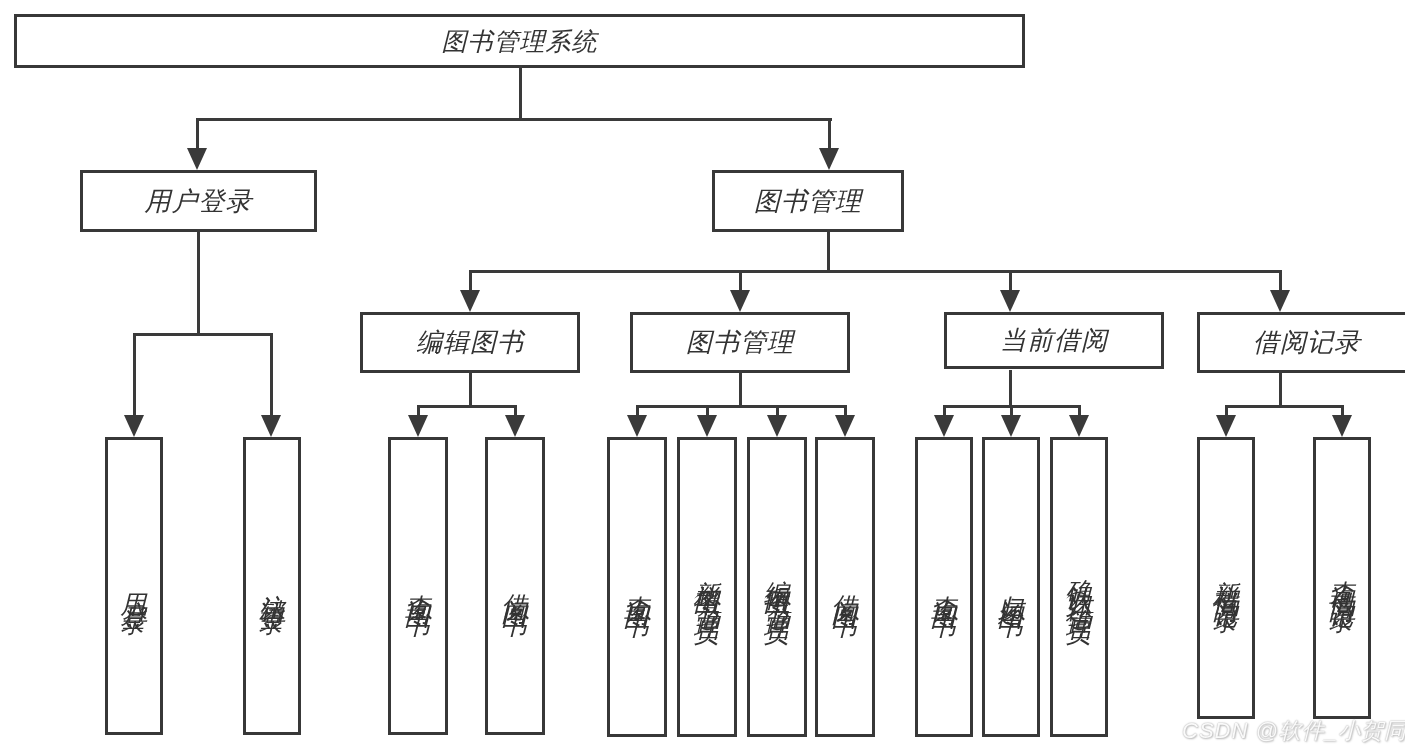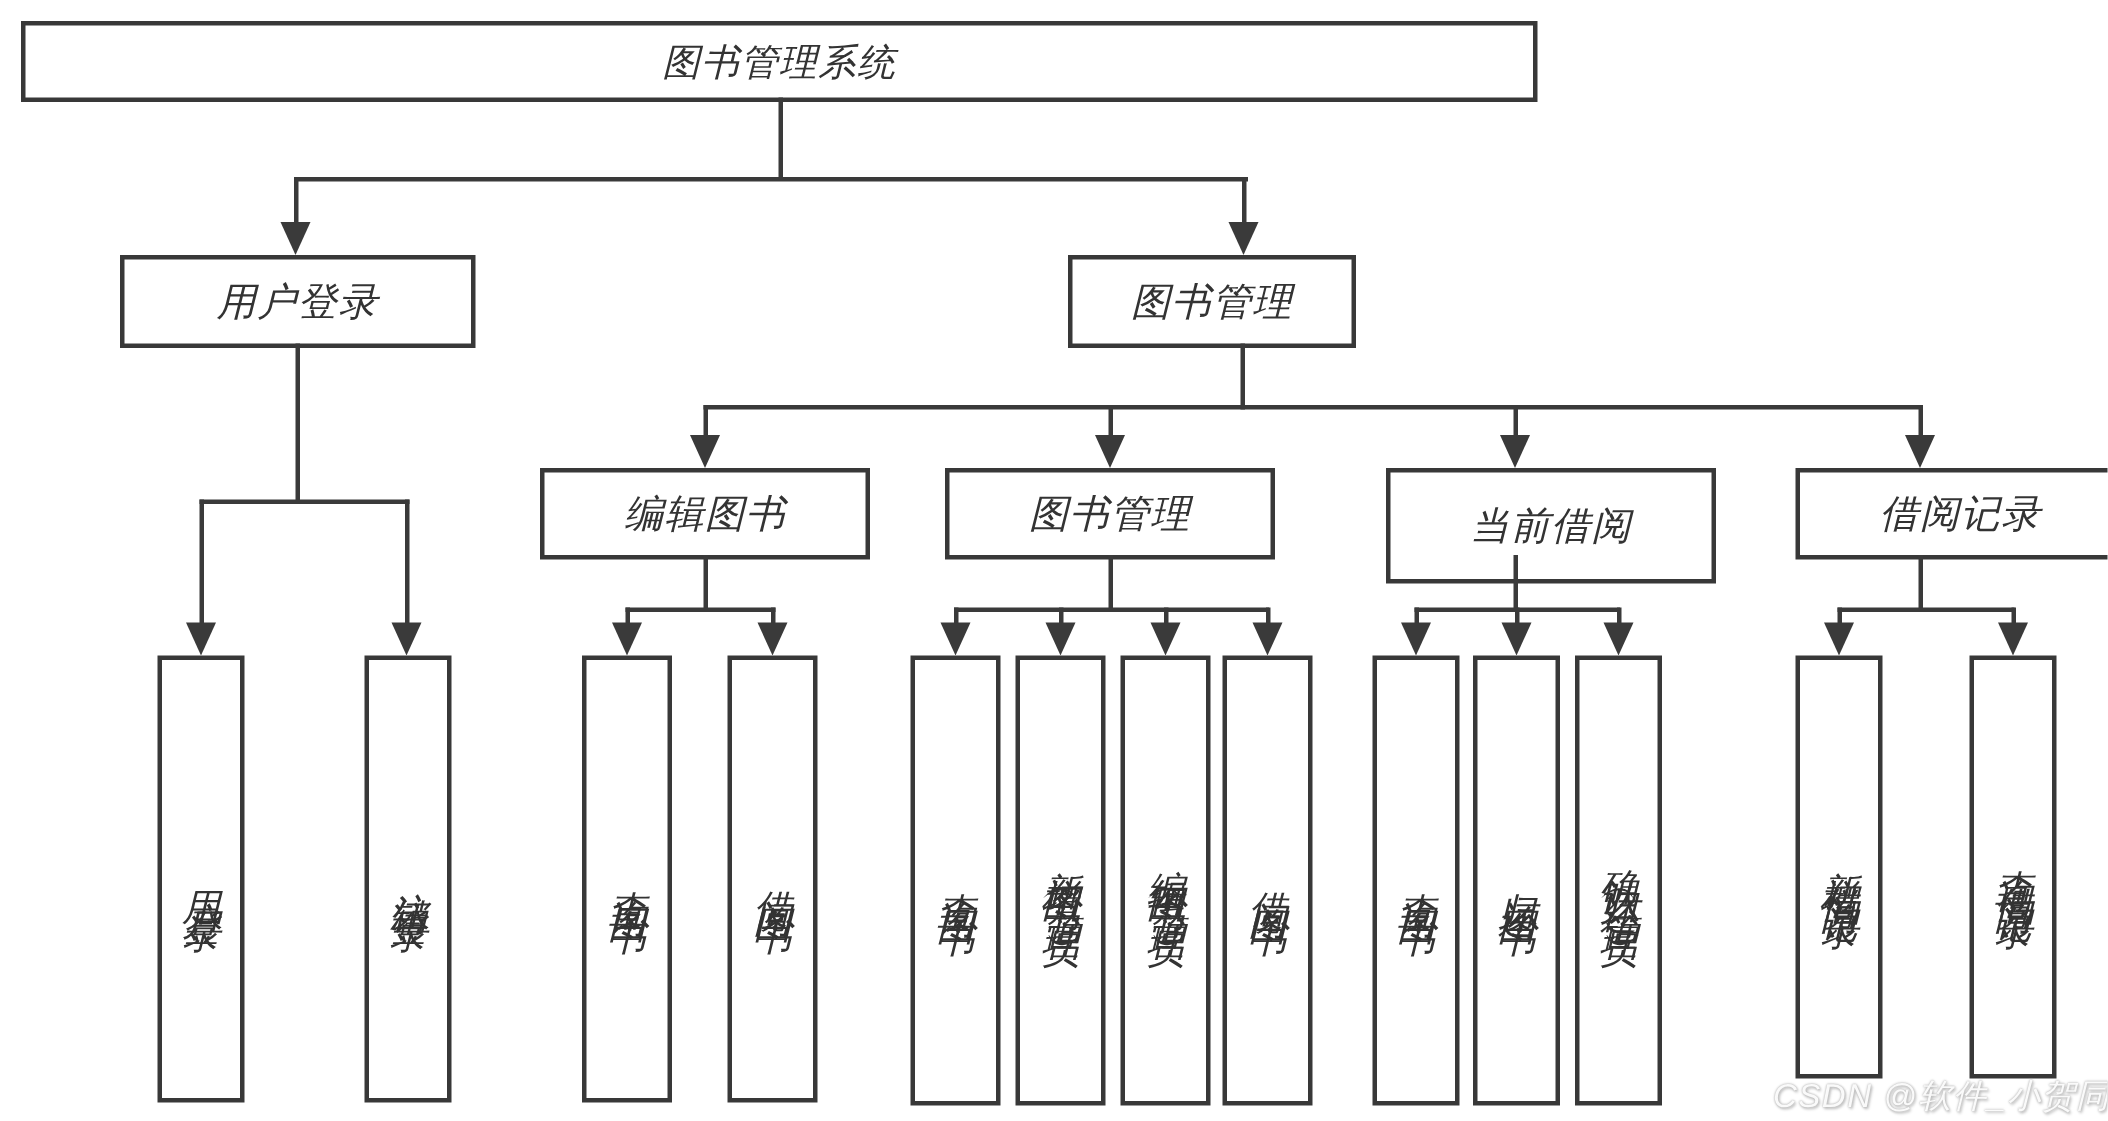--- a/index.html
+++ b/index.html
@@ -66,21 +66,21 @@
   <div class="arw" style="left:460px;top:290px"></div>
   <div class="ln" style="left:739px;top:270px;width:3px;height:22px"></div>
   <div class="arw" style="left:730px;top:290px"></div>
   <div class="ln" style="left:1009px;top:270px;width:3px;height:22px"></div>
   <div class="arw" style="left:1000px;top:290px"></div>
   <div class="ln" style="left:1279px;top:270px;width:3px;height:22px"></div>
   <div class="arw" style="left:1270px;top:290px"></div>
 
   <div class="box hbox" style="left:360px;top:312px;width:220px;height:61px">编辑图书</div>
   <div class="box hbox" style="left:630px;top:312px;width:220px;height:61px">图书管理</div>
-  <div class="box hbox" style="left:924px;top:312px;width:220px;height:77px">当前借阅</div>
+  <div class="box hbox" style="left:944px;top:312px;width:220px;height:57px">当前借阅</div>
   <div class="box hbox" style="left:1197px;top:312px;width:220px;height:61px">借阅记录</div>
 
   <div class="ln" style="left:469px;top:370px;width:3px;height:38px"></div>
   <div class="ln" style="left:417px;top:405px;width:100px;height:3px"></div>
   <div class="ln" style="left:417px;top:405px;width:3px;height:12px"></div>
   <div class="arw" style="left:408px;top:415px"></div>
   <div class="ln" style="left:514px;top:405px;width:3px;height:12px"></div>
   <div class="arw" style="left:505px;top:415px"></div>
 
   <div class="ln" style="left:739px;top:370px;width:3px;height:38px"></div>

